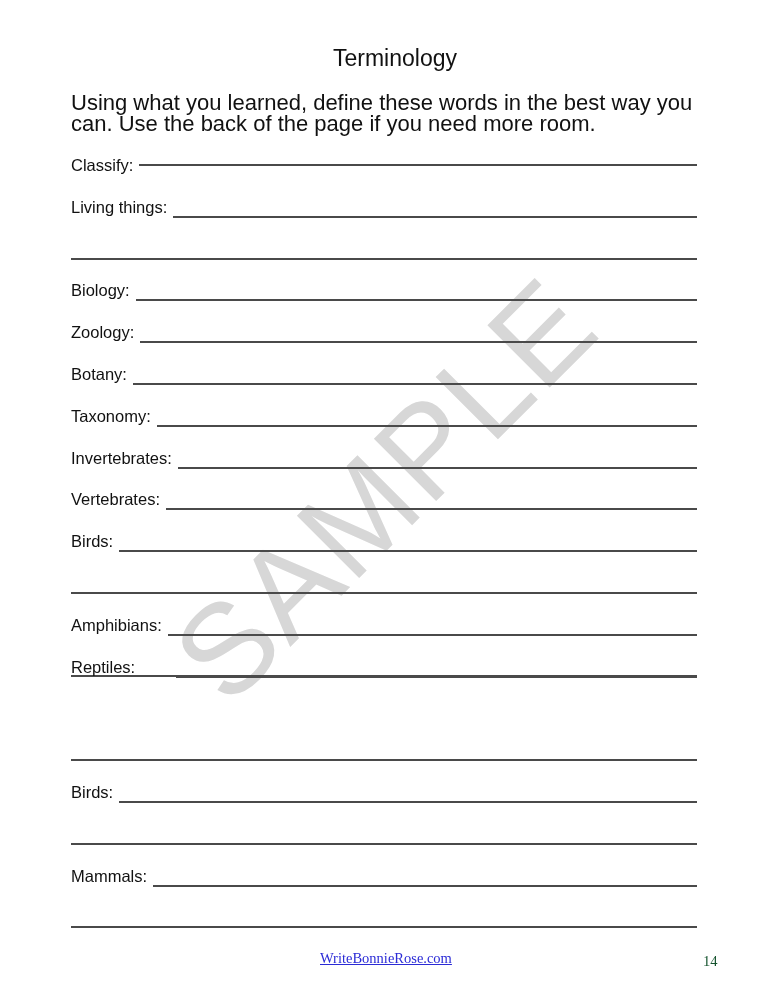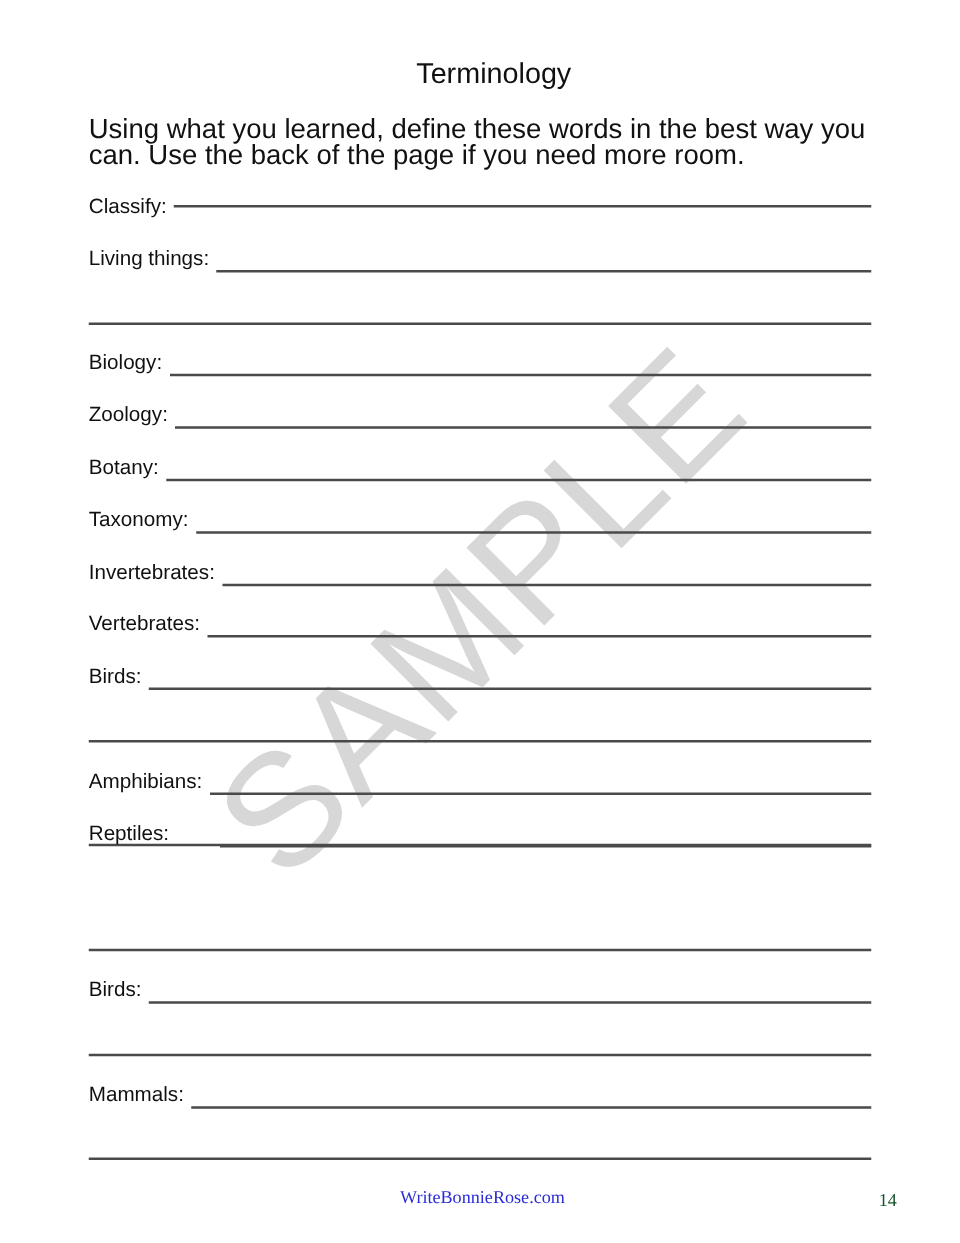--- a/index.html
+++ b/index.html
@@ -70,20 +70,21 @@
       border-bottom: 2px solid #4a4a4a;
       margin-bottom: 0;
     }
     .footer-link {
       position: absolute;
       left: 320px;
       top: 950px;
       font-family: "Liberation Serif", "DejaVu Serif", serif;
       font-size: 14.5px;
       color: #2b2bd6;
+      text-decoration: underline;
       z-index: 1;
     }
     .page-number {
       position: absolute;
       left: 703px;
       top: 953px;
       font-family: "Liberation Serif", "DejaVu Serif", serif;
       font-size: 14.5px;
       color: #14532d;
       z-index: 1;

